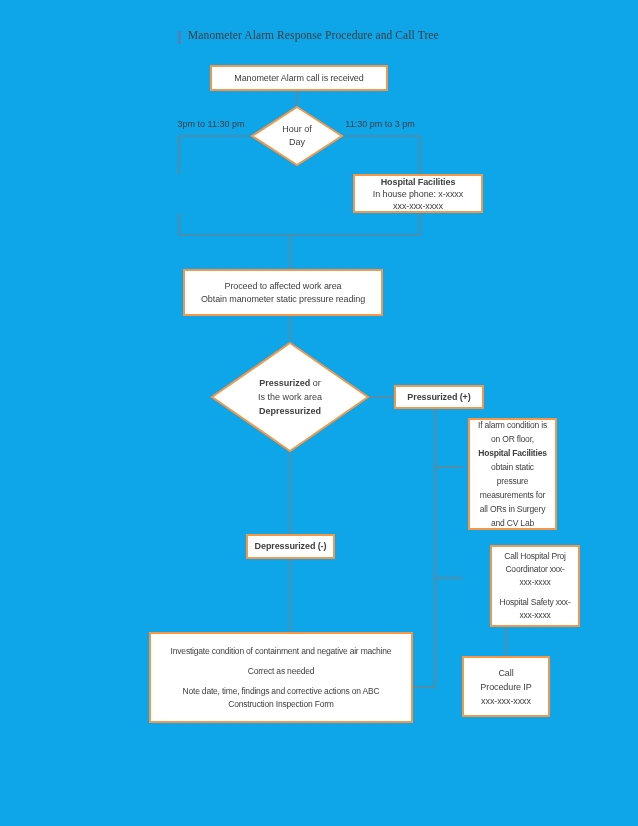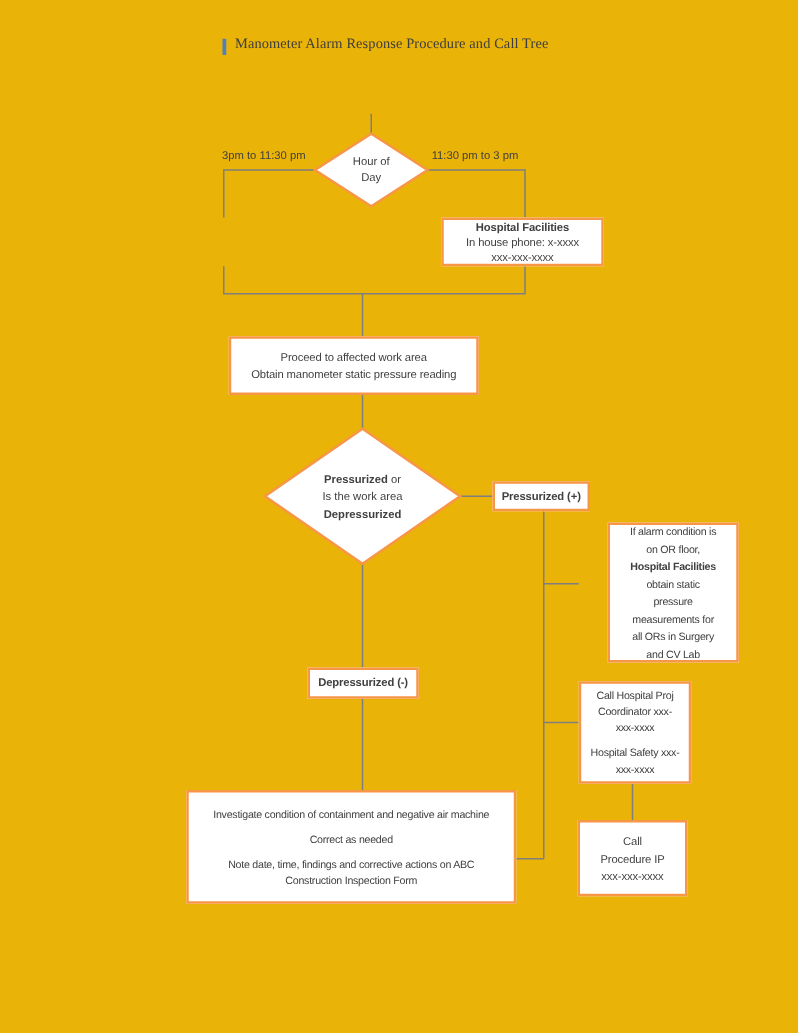--- a/index.html
+++ b/index.html
@@ -1,17 +1,17 @@
 <!DOCTYPE html>
 <html style="--accent-orange: #F79646; --accent-blue: #4F81BD; --line-gray: #7F7F7F; --text-color: #404040;"><head>
 <meta charset="utf-8">
 <style>
   html,body { margin:0; padding:0; background:#fff; }
   .page {
-    position:relative; width:638px; height:826px; background:#eab308;
+    position:relative; width:638px; height:826px; background:#0ea5e9;
     font-family:"Liberation Sans", sans-serif;
     color:var(--text-color, #404040);
     overflow:hidden;
   }
   svg.lines { position:absolute; left:0; top:0; }
   .gline { stroke:var(--line-gray,#7f7f7f); stroke-width:1.2; fill:none; }
   .diamond { stroke:var(--accent-orange,#F79646); stroke-width:2; fill:#ffffff; }
   .obox {
     position:absolute; box-sizing:border-box; background:#fff;
     border:2px solid var(--accent-orange,#F79646);
@@ -53,20 +53,23 @@
     <polyline class="gline" points="290,559 290,632"></polyline>
     <polyline class="gline" points="413,687 435,687"></polyline>
     <polyline class="gline" points="506,627 506,656"></polyline>
     <polygon class="diamond" points="297,107 342,136 297,165 252,136"></polygon>
     <polygon class="diamond" points="290,343 368,397 290,451 212,397"></polygon>
   </svg>
 
   <div class="title-bar"></div>
   <div class="title">Manometer Alarm Response Procedure and Call Tree</div>
 
+  <div class="obox" style="left:210px;top:65px;width:178px;height:26px">
+    <div>Manometer Alarm call is received</div>
+  </div>
 
   <div class="dtext" style="left:252px;top:123px;width:90px;line-height:13px">
     <div>Hour of</div>
     <div>Day</div>
   </div>
 
   <div class="lbl" style="left:176px;top:119px;width:70px">3pm to 11:30 pm</div>
   <div class="lbl" style="left:345px;top:119px;width:70px">11:30 pm to 3 pm</div>
 
 
@@ -80,40 +83,40 @@
     <div>Proceed to affected work area</div>
     <div>Obtain manometer static pressure reading</div>
   </div>
 
   <div class="dtext" style="left:212px;top:376px;width:156px">
     <div><span class="b">Pressurized</span><span> or</span></div>
     <div>Is the work area</div>
     <div class="b">Depressurized</div>
   </div>
 
-  <div class="obox" style="left:394px;top:385px;width:78px;height:24px">
+  <div class="obox" style="left:394px;top:385px;width:90px;height:24px">
     <div class="b">Pressurized (+)</div>
   </div>
 
-  <div class="obox fs85 lh14" style="left:486px;top:418px;width:105px;height:112px">
+  <div class="obox fs85 lh14" style="left:468px;top:418px;width:89px;height:112px">
     <div>If alarm condition is</div>
     <div>on OR floor,</div>
     <div class="b">Hospital Facilities</div>
     <div>obtain static</div>
     <div>pressure</div>
     <div>measurements for</div>
     <div>all ORs in Surgery</div>
     <div>and CV Lab</div>
   </div>
 
   <div class="obox" style="left:246px;top:534px;width:89px;height:25px">
     <div class="b">Depressurized (-)</div>
   </div>
 
-  <div class="obox fs85 lh13" style="left:463px;top:545px;width:90px;height:82px">
+  <div class="obox fs85 lh13" style="left:490px;top:545px;width:90px;height:82px">
     <div>Call Hospital Proj</div>
     <div>Coordinator xxx-</div>
     <div>xxx-xxxx</div>
     <div class="spacer7"></div>
     <div>Hospital Safety xxx-</div>
     <div>xxx-xxxx</div>
   </div>
 
   <div class="obox lh14" style="left:462px;top:656px;width:88px;height:61px">
     <div>Call</div>

